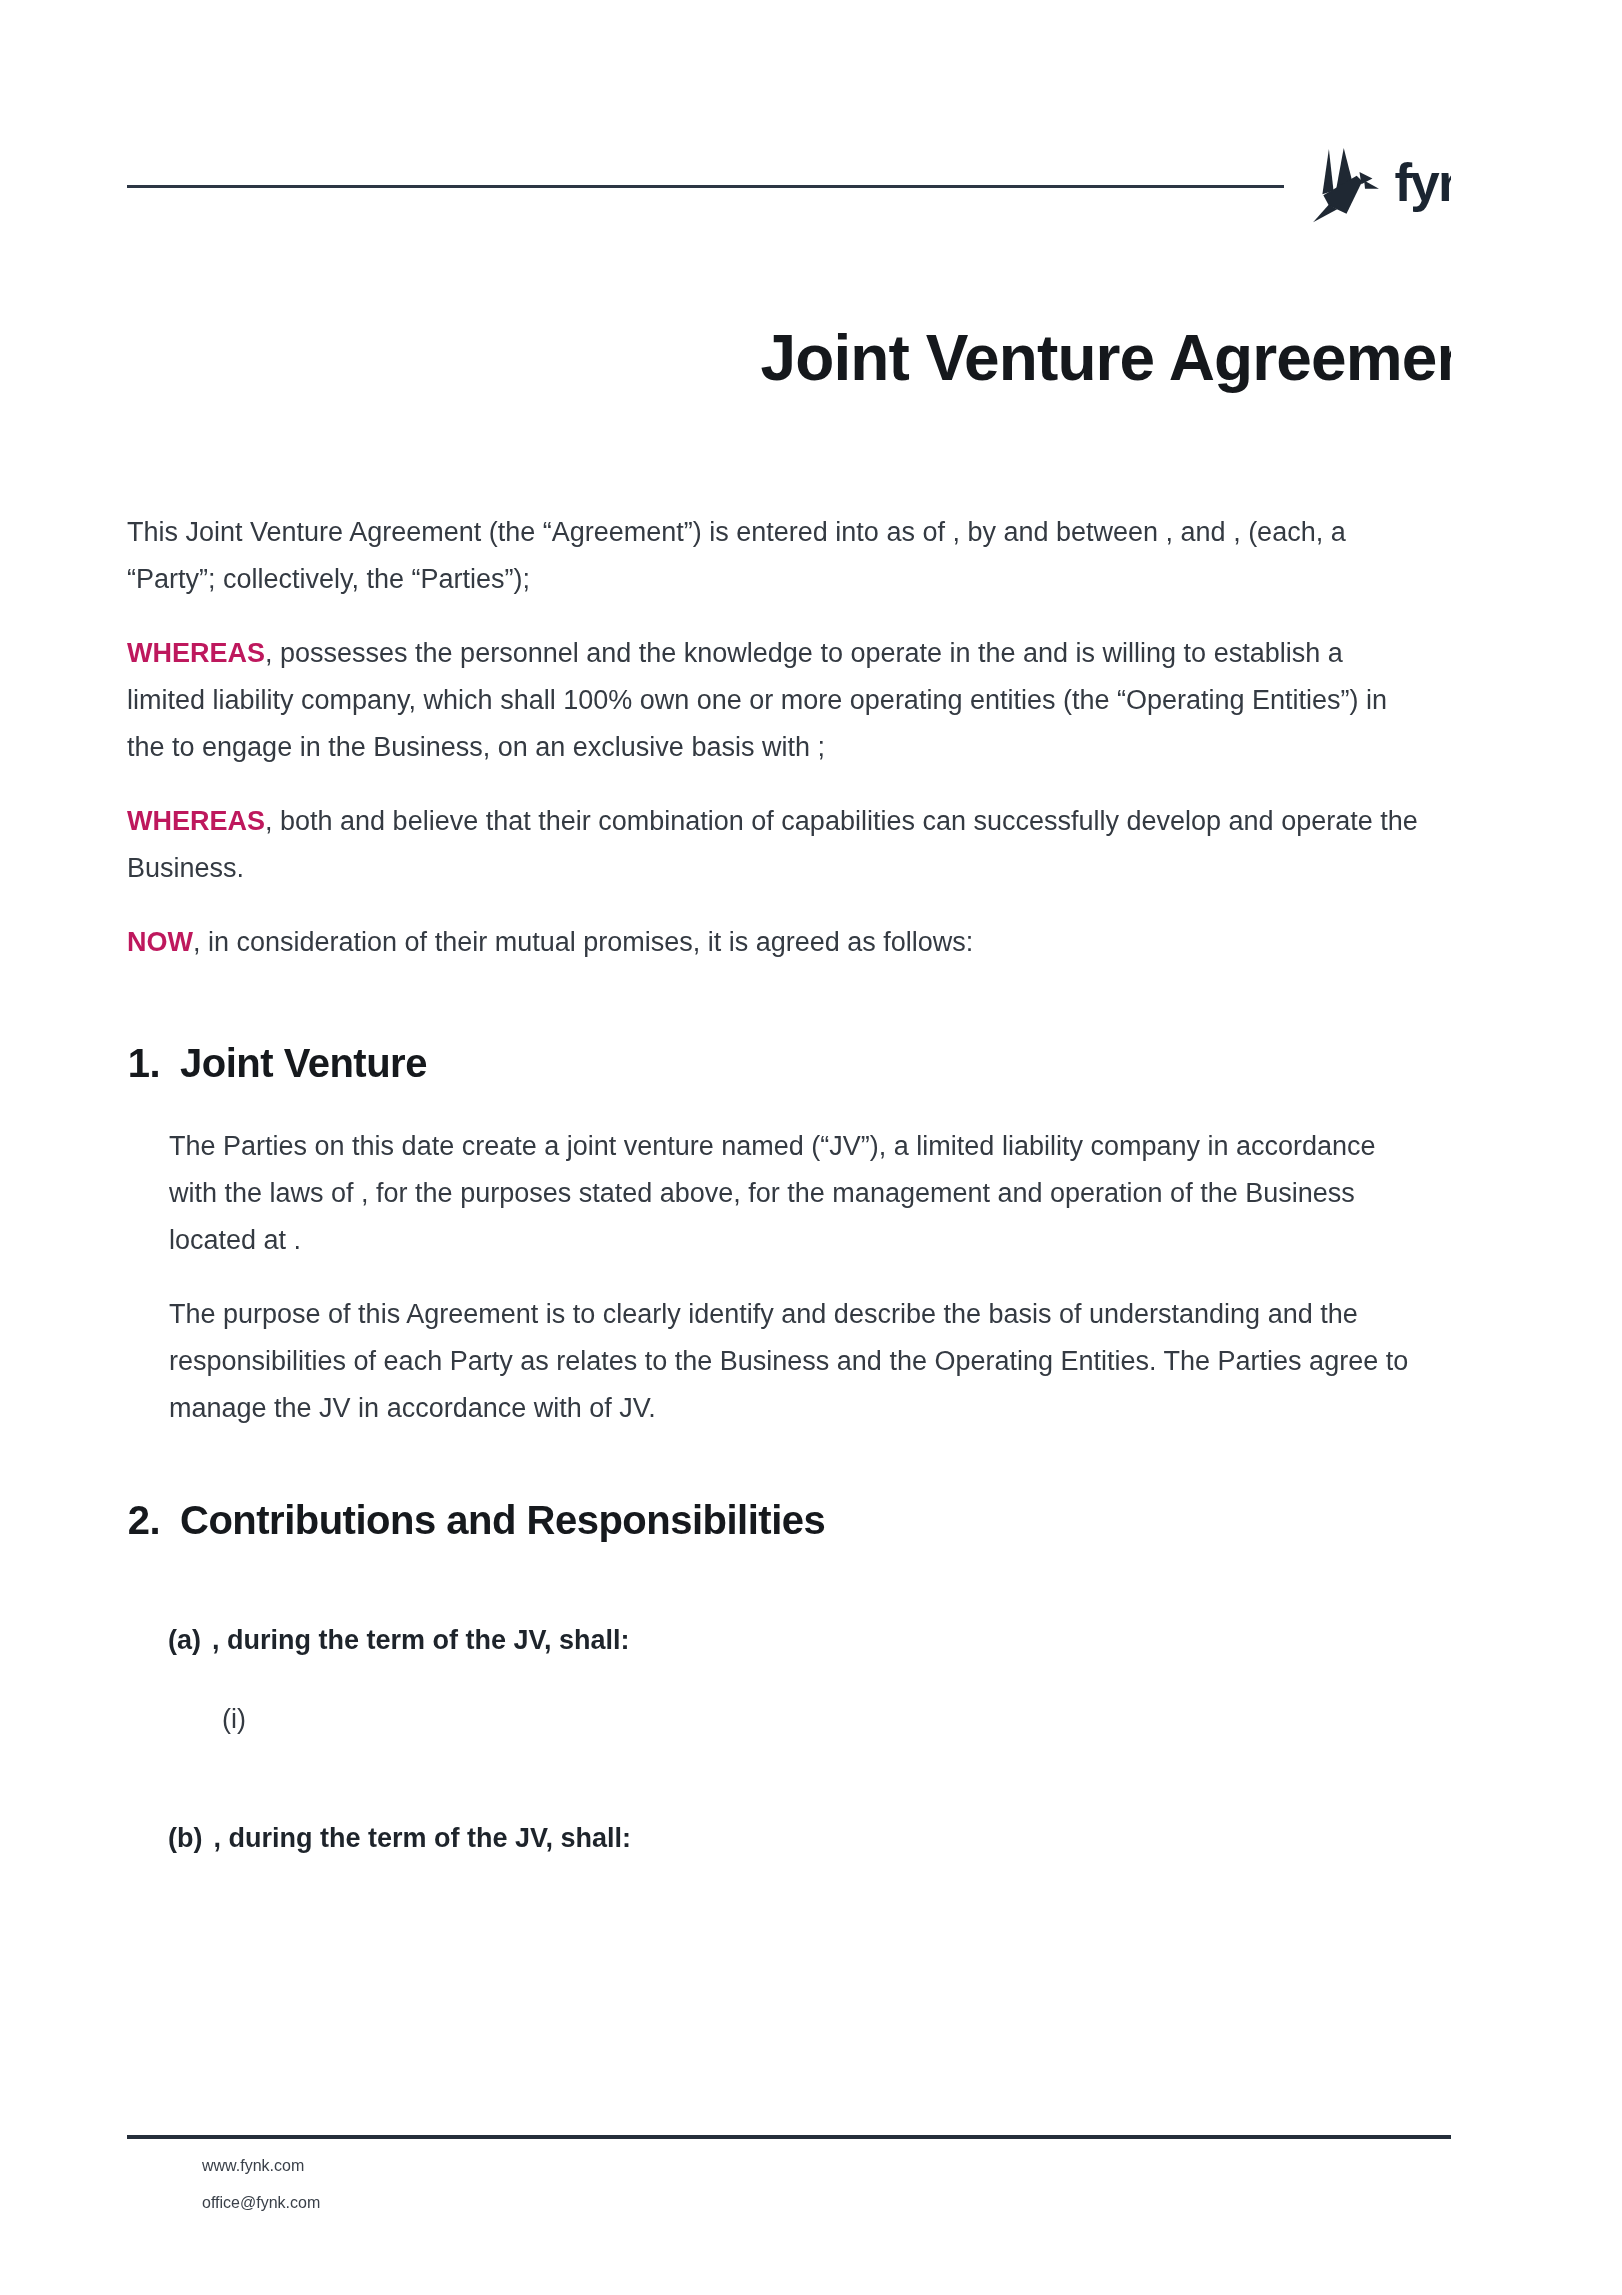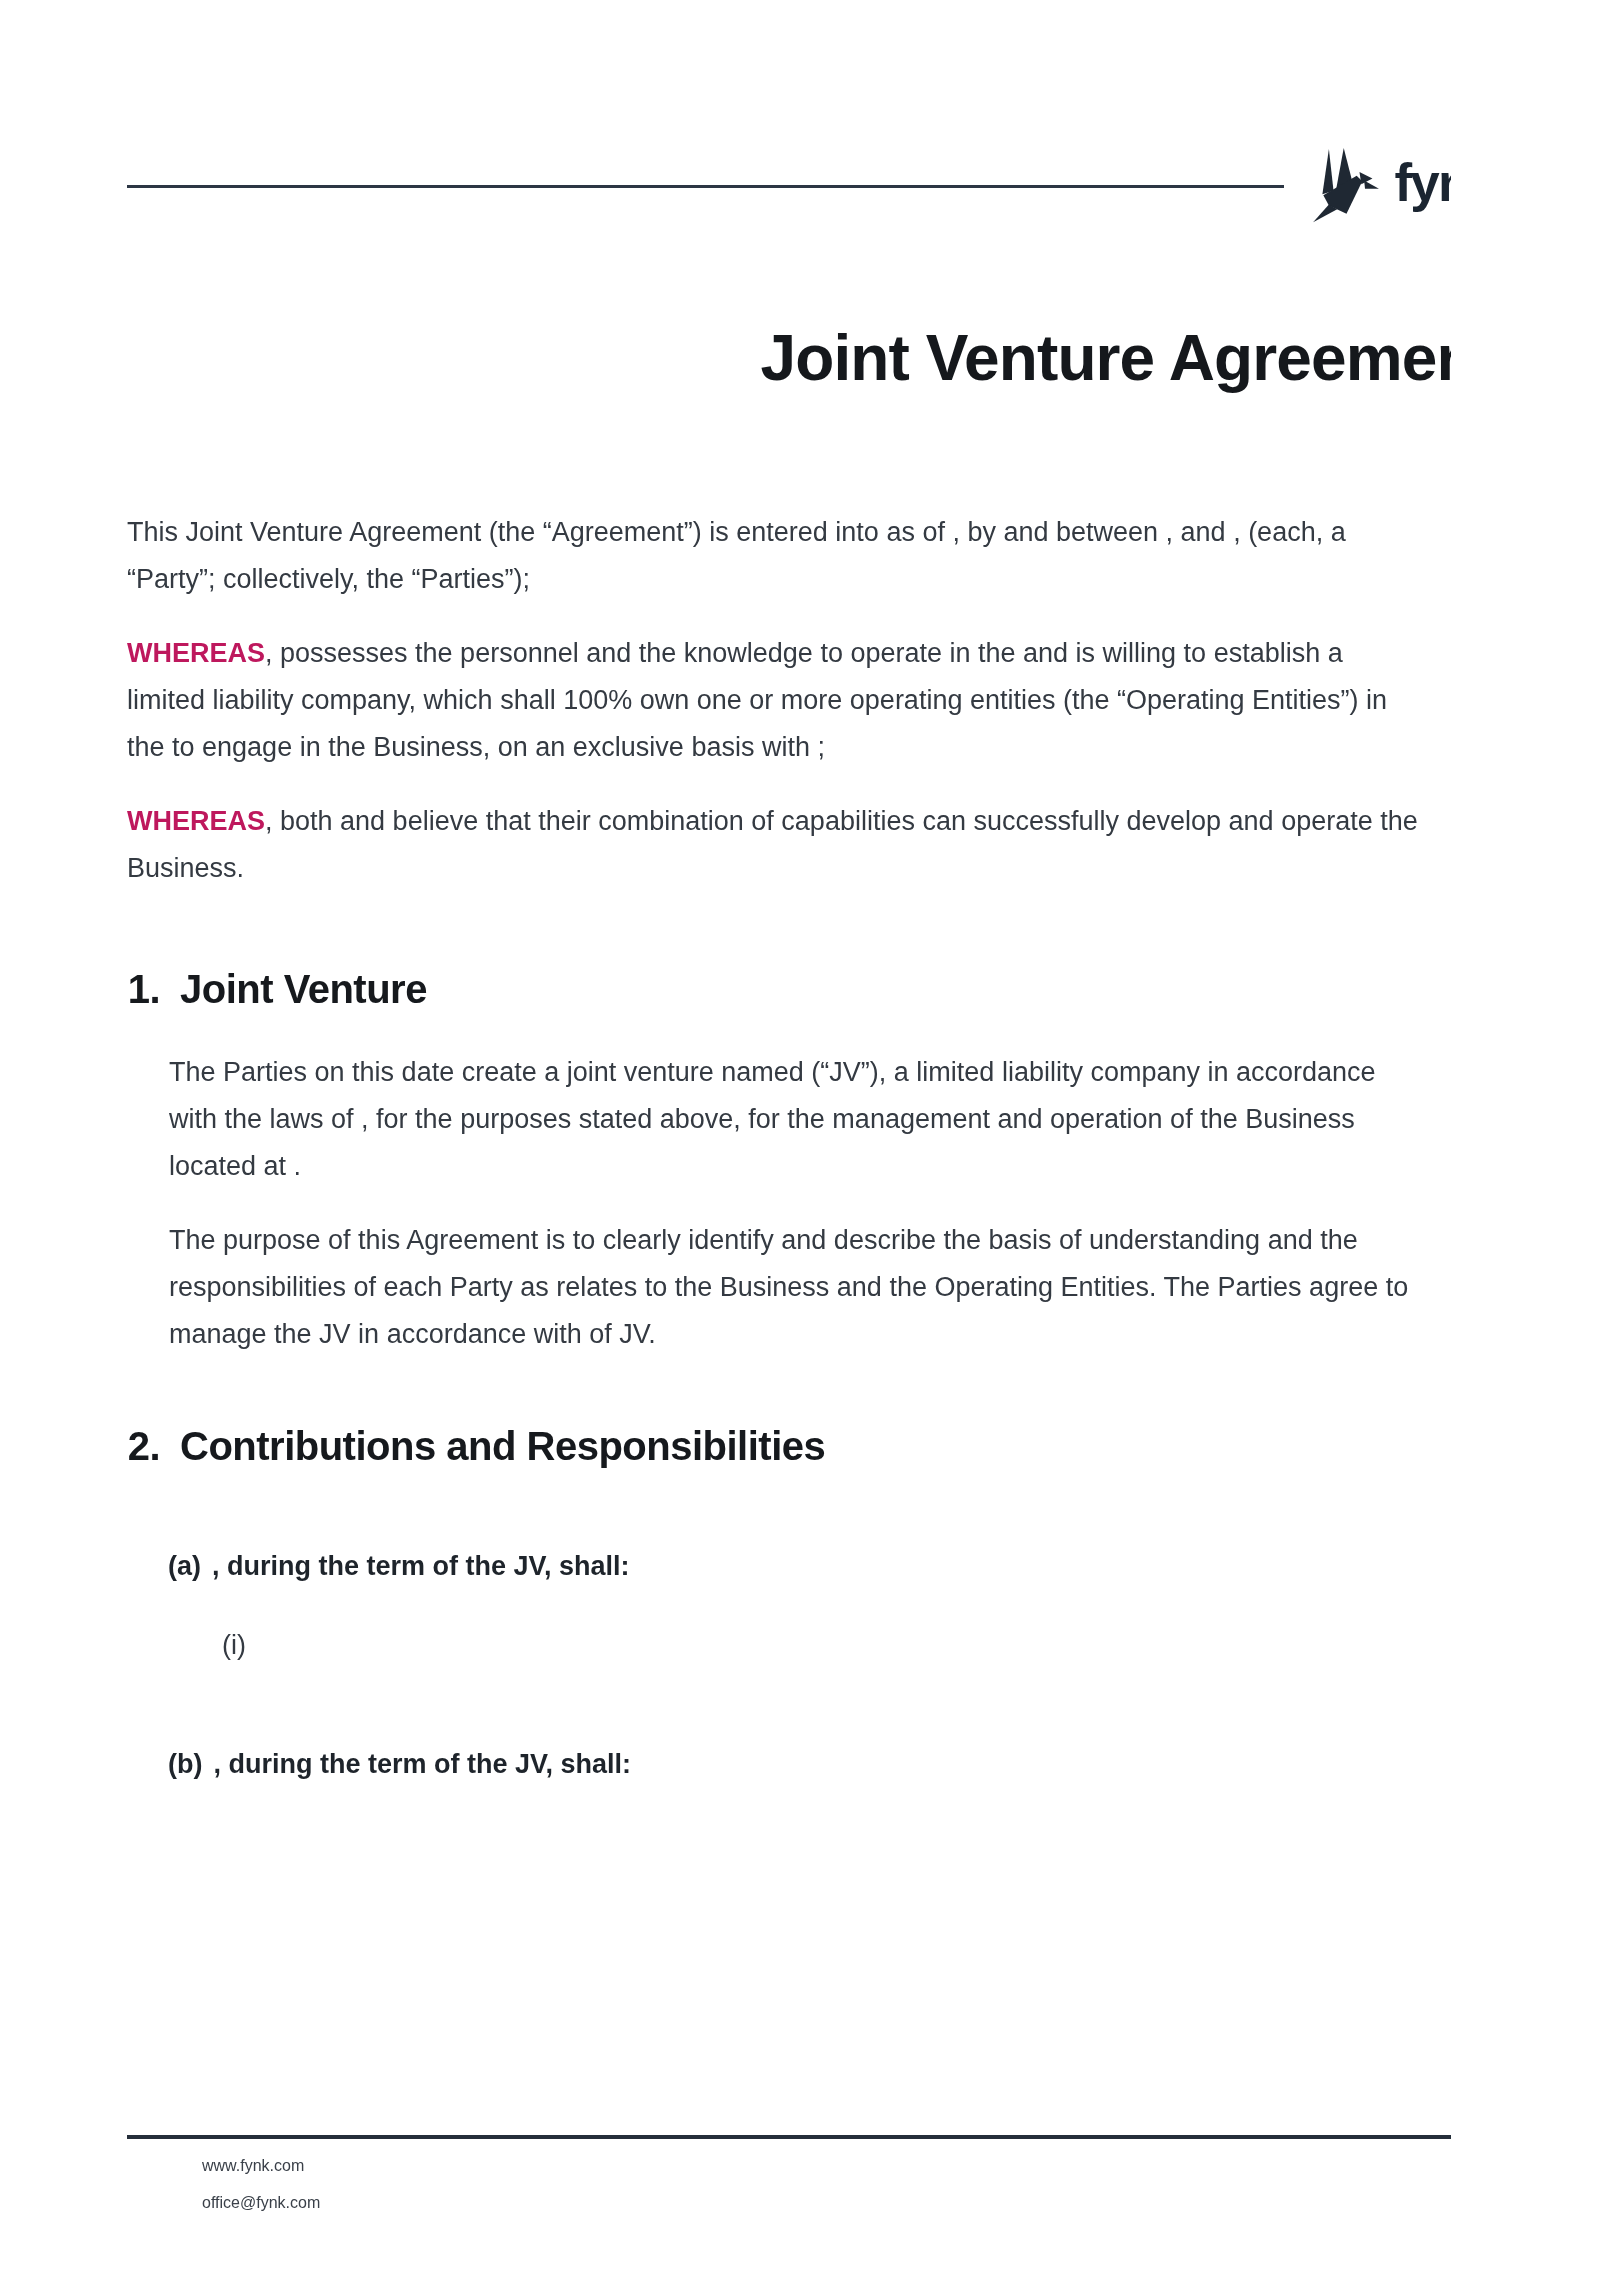--- a/index.html
+++ b/index.html
@@ -141,20 +141,21 @@
 
     <h1 class="title">Joint Venture Agreement</h1>
 
     <p class="body-p intro">This Joint Venture Agreement (the “Agreement”) is entered into as of , by and between , and , (each, a “Party”; collectively, the “Parties”);</p>
 
     <p class="body-p"><strong class="lead">WHEREAS</strong><span>, possesses the personnel and the knowledge to operate in the and is willing to establish a limited liability company, which shall 100% own one or more operating entities (the “Operating Entities”) in the to engage in the Business, on an exclusive basis with ;</span></p>
 
 
     <p class="body-p"><strong class="lead">WHEREAS</strong><span>, both and believe that their combination of capabilities can successfully develop and operate the Business.</span></p>
 
+    <p class="body-p"><strong class="lead">NOW</strong><span>, in consideration of their mutual promises, it is agreed as follows:</span></p>
 
     <section>
       <h2 class="sec-h h1-gap">
         <span class="sec-num">1.</span>
         <span class="sec-title">Joint Venture</span>
       </h2>
       <p class="body-p indent first-para">The Parties on this date create a joint venture named (“JV”), a limited liability company in accordance with the laws of , for the purposes stated above, for the management and operation of the Business located at .</p>
       <p class="body-p indent">The purpose of this Agreement is to clearly identify and describe the basis of understanding and the responsibilities of each Party as relates to the Business and the Operating Entities. The Parties agree to manage the JV in accordance with of JV.</p>
     </section>
 

